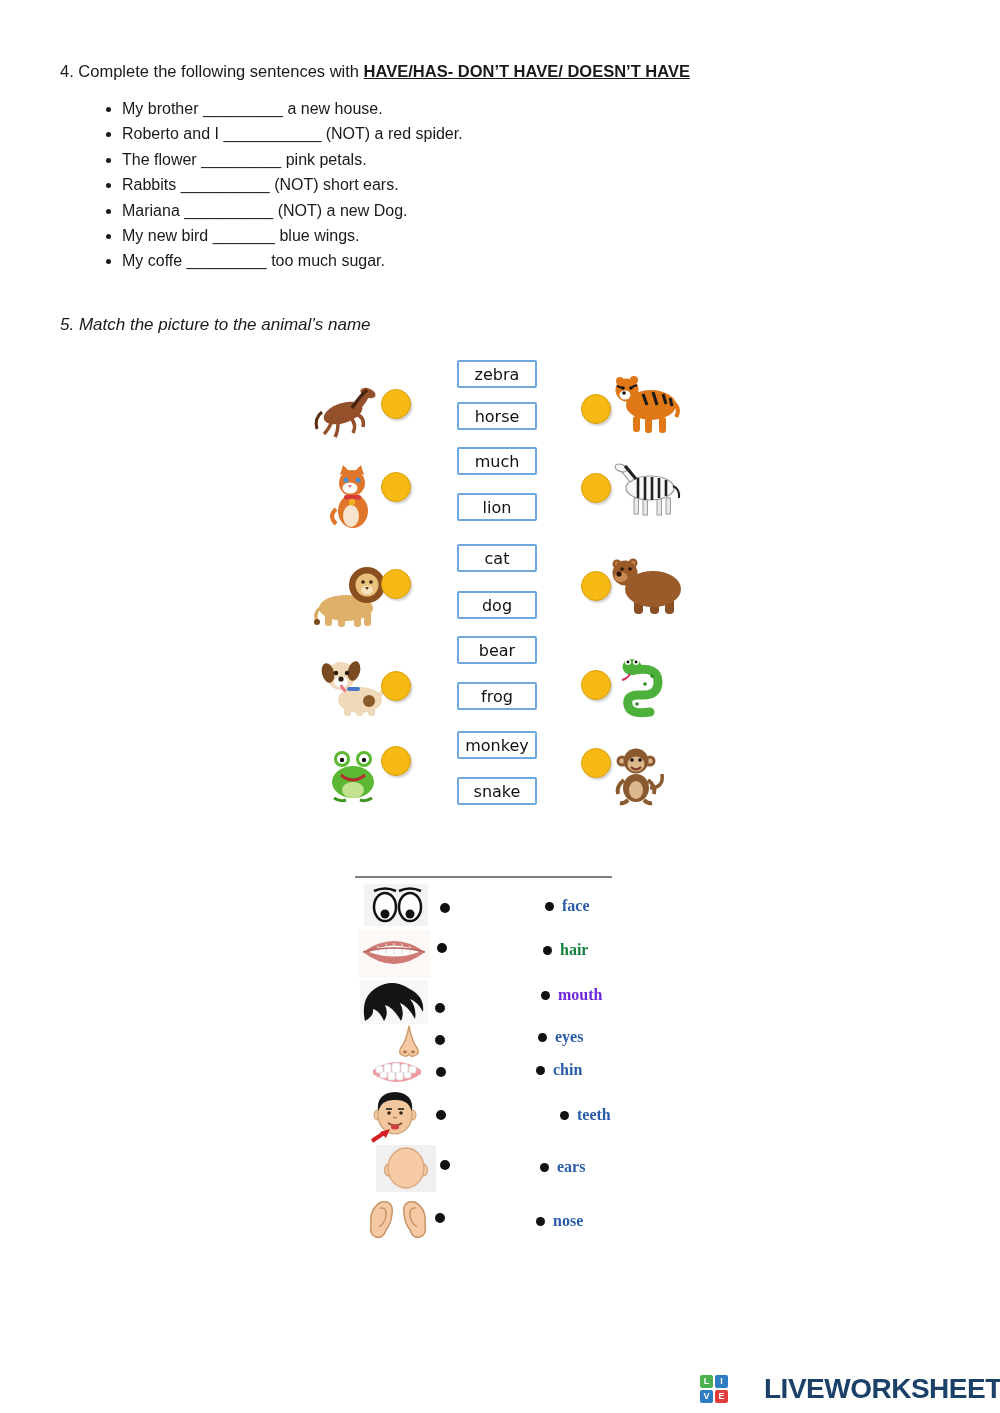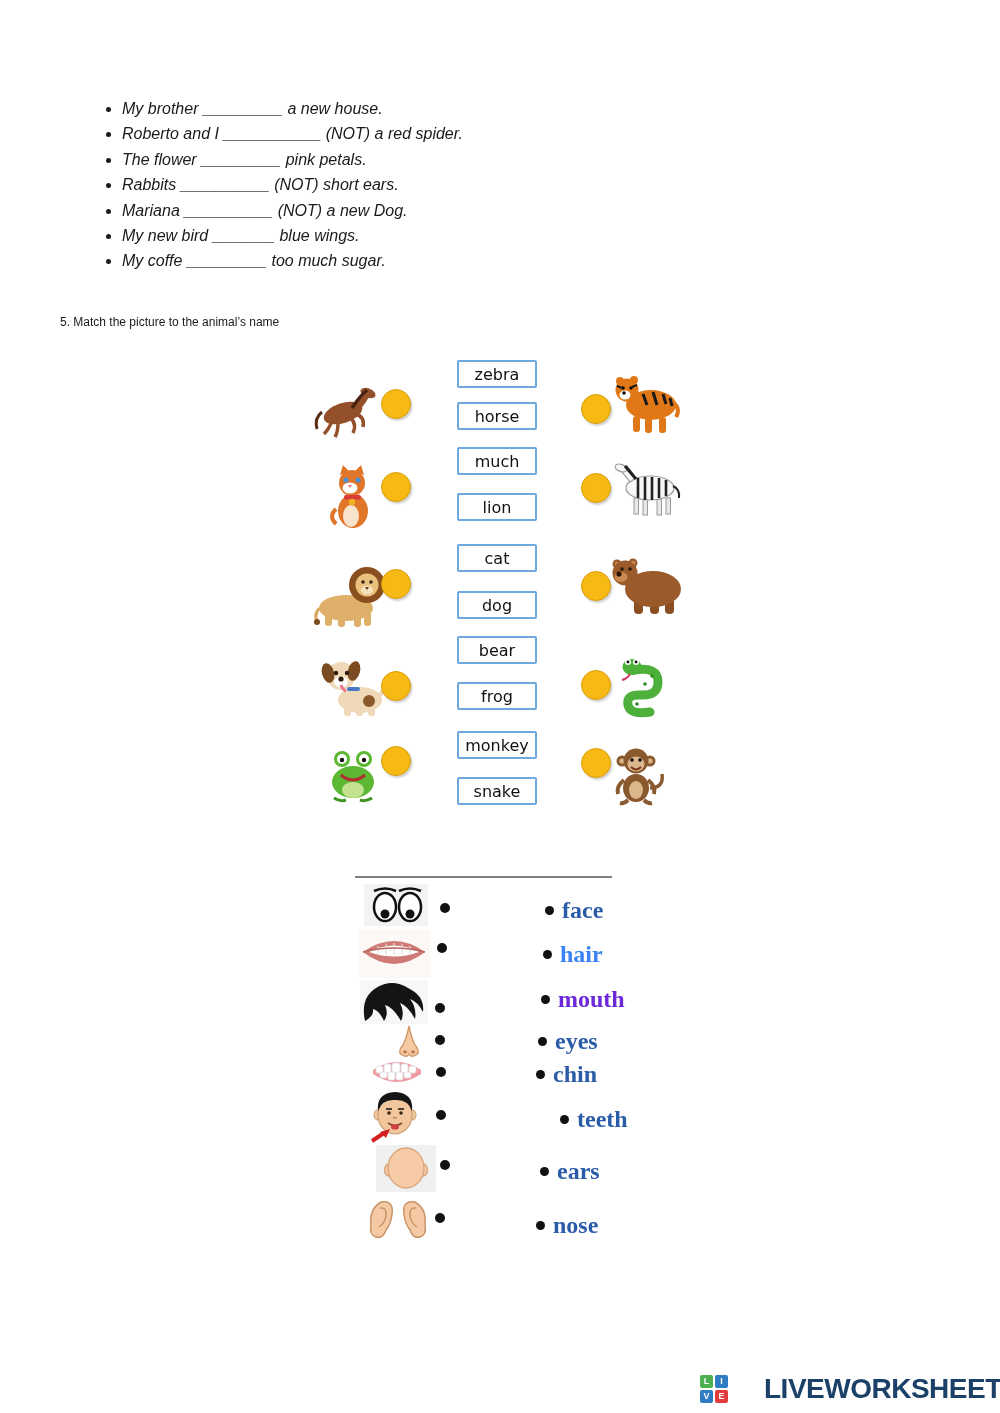--- a/index.html
+++ b/index.html
@@ -5,56 +5,59 @@
   * { margin:0; padding:0; box-sizing:border-box; }
   html,body { background:#e9e9e9; }
   .page {
     position:relative; width:1000px; height:1413px; margin:0 auto;
     background:#ffffff; overflow:hidden;
     font-family:"Liberation Sans", sans-serif; color:#1a1a1a;
   }
   
   .s4-head { position:absolute; left:60px; top:62px; font-size:16.5px; }
   .s4-head .emph { font-weight:bold; text-decoration:underline; }
-  .s4-list { position:absolute; left:88px; top:96px; list-style:disc; padding-left:34px;font-style:italic; }
+  .s4-list { position:absolute; left:88px; top:96px; list-style:disc; padding-left:34px; }
   .s4-list li { font-size:16px; height:25.4px; line-height:25.4px; }
   
-  .s5-head { position:absolute; left:60px; top:315px; font-size:12px; }
+  .s5-head { position:absolute; left:60px; top:315px; font-size:17px;font-style:italic; }
   .word-box {
     position:absolute; left:457px; width:80px; height:28px;
     border:2px solid #6fa8dc; border-radius:2px; background:#fff;
     display:flex; align-items:center; justify-content:center;
     font-size:16px; font-family:"DejaVu Sans", sans-serif; color:#111;
   }
   .animal { position:absolute; }
   .animal svg { width:100%; height:100%; display:block; }
   .circle-dot {
     position:absolute; width:30px; height:30px; border-radius:50%;
     border:1.5px solid #dc9e07; box-shadow:1.5px 2px 2px rgba(0,0,0,.18);
   }
   
   .s6-head { position:absolute; left:60px; top:845px; font-size:16.5px; }
   .s6-line { position:absolute; left:355px; top:876px; width:257px; height:2px; background:#7f7f7f; }
   .pic { position:absolute; }
   .pic svg { width:100%; height:100%; display:block; }
   .match-dot { position:absolute; width:10px; height:10px; border-radius:50%; background:#111; }
   .vrow { position:absolute; display:flex; align-items:center; gap:8px; }
   .vrow .wdot { width:9px; height:9px; border-radius:50%; background:#111; flex:0 0 auto; }
-  .vrow .wlabel { font-family:"Liberation Serif", serif; font-weight:bold; font-size:24px; }
+  .vrow .wlabel { font-family:"Liberation Serif", serif; font-weight:bold; font-size:16px; }
   
   .logo { position:absolute; left:700px; top:1374px; display:flex; align-items:center; }
   .logo-grid { width:28px; height:28px; display:grid; grid-template-columns:13px 13px; grid-template-rows:13px 13px; gap:2px; margin-right:4px; }
   .logo-cell { color:#fff; font-size:9px; font-weight:bold; line-height:13px; text-align:center; border-radius:2px; }
   .logo-text { font-size:28px; font-weight:800; letter-spacing:-0.5px; line-height:30px;margin-left:32px; }
 </style>
 </head>
 <body>
 
 <div class="page">
 
+  <div class="s4-head">
+    <span>4. Complete the following sentences with </span><span class="emph">HAVE/HAS- DON’T HAVE/ DOESN’T HAVE</span>
+  </div>
   <ul class="s4-list">
     <li>My brother _________ a new house.</li>
     <li>Roberto and I ___________ (NOT) a red spider.</li>
     <li>The flower _________  pink petals.</li>
     <li>Rabbits __________ (NOT) short ears.</li>
     <li>Mariana __________ (NOT) a new Dog.</li>
     <li>My new bird _______ blue wings.</li>
     <li>My coffe _________ too much sugar.</li>
   </ul>
 
@@ -337,21 +340,21 @@
   <div class="match-dot" style="left:436px;top:1110px"></div>
   <div class="match-dot" style="left:440px;top:1160px"></div>
   <div class="match-dot" style="left:435px;top:1213px"></div>
 
   <div class="vrow" style="left:545px;top:897px">
     <span class="wdot"></span>
     <span class="wlabel" style="color: rgb(42, 92, 168);">face</span>
   </div>
   <div class="vrow" style="left:543px;top:941px">
     <span class="wdot"></span>
-    <span class="wlabel" style="color: #3b82f6; text-align: center;">hair</span>
+    <span class="wlabel" style="color: #15803d; text-align: center;">hair</span>
   </div>
   <div class="vrow" style="left:541px;top:986px">
     <span class="wdot"></span>
     <span class="wlabel" style="color: #6d28d9;">mouth</span>
   </div>
   <div class="vrow" style="left:538px;top:1028px">
     <span class="wdot"></span>
     <span class="wlabel" style="color: rgb(42, 92, 168);">eyes</span>
   </div>
   <div class="vrow" style="left:536px;top:1061px">

